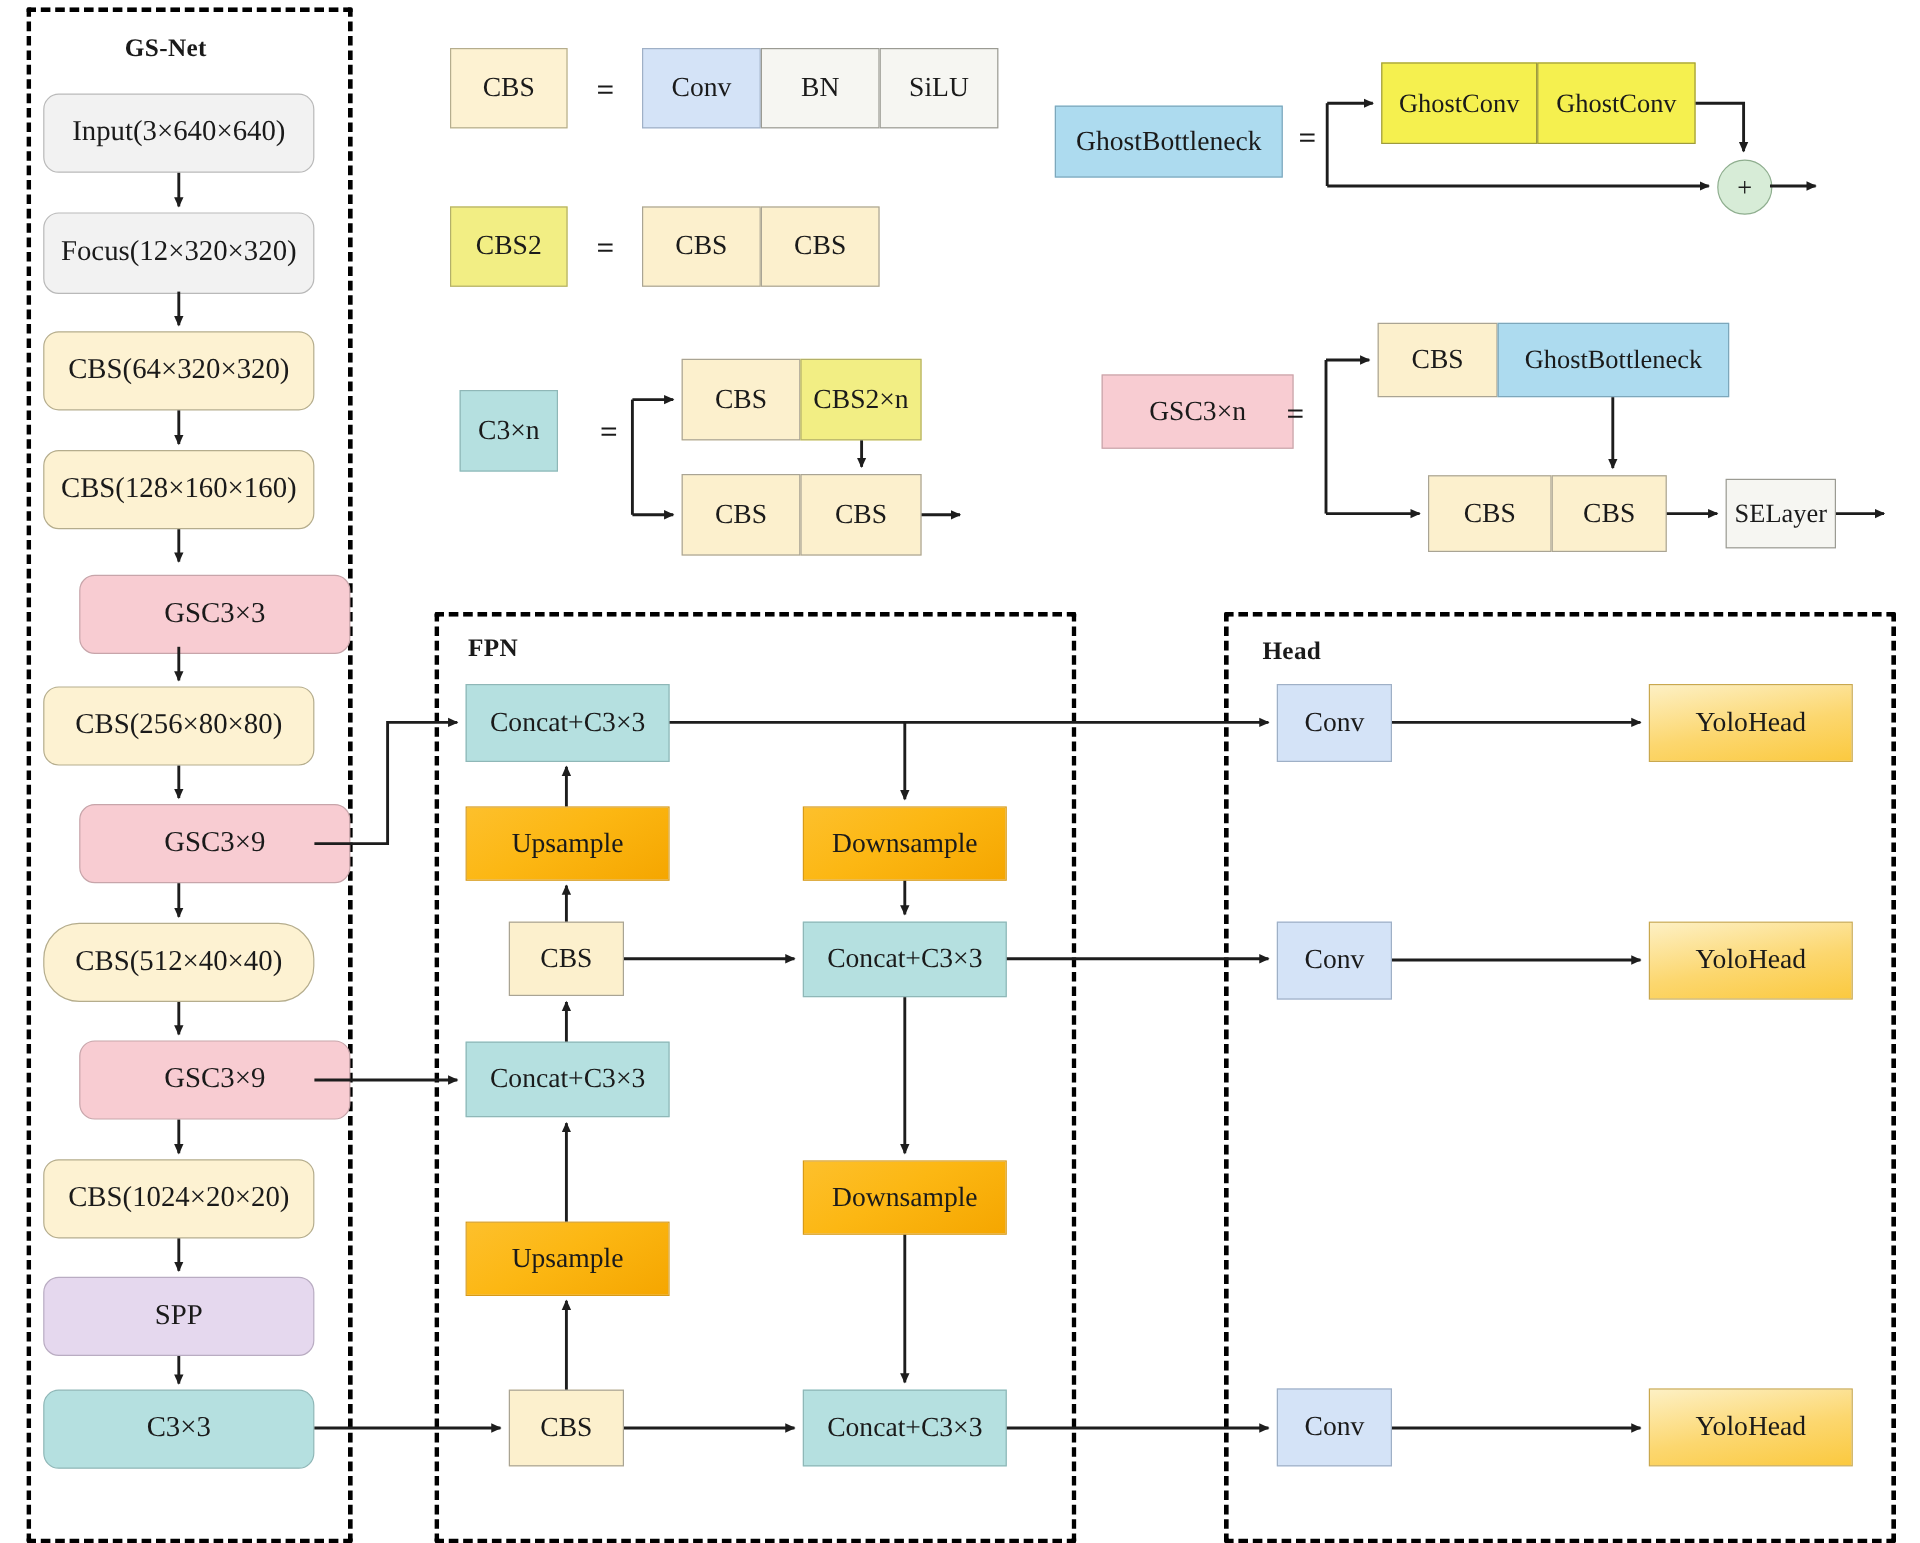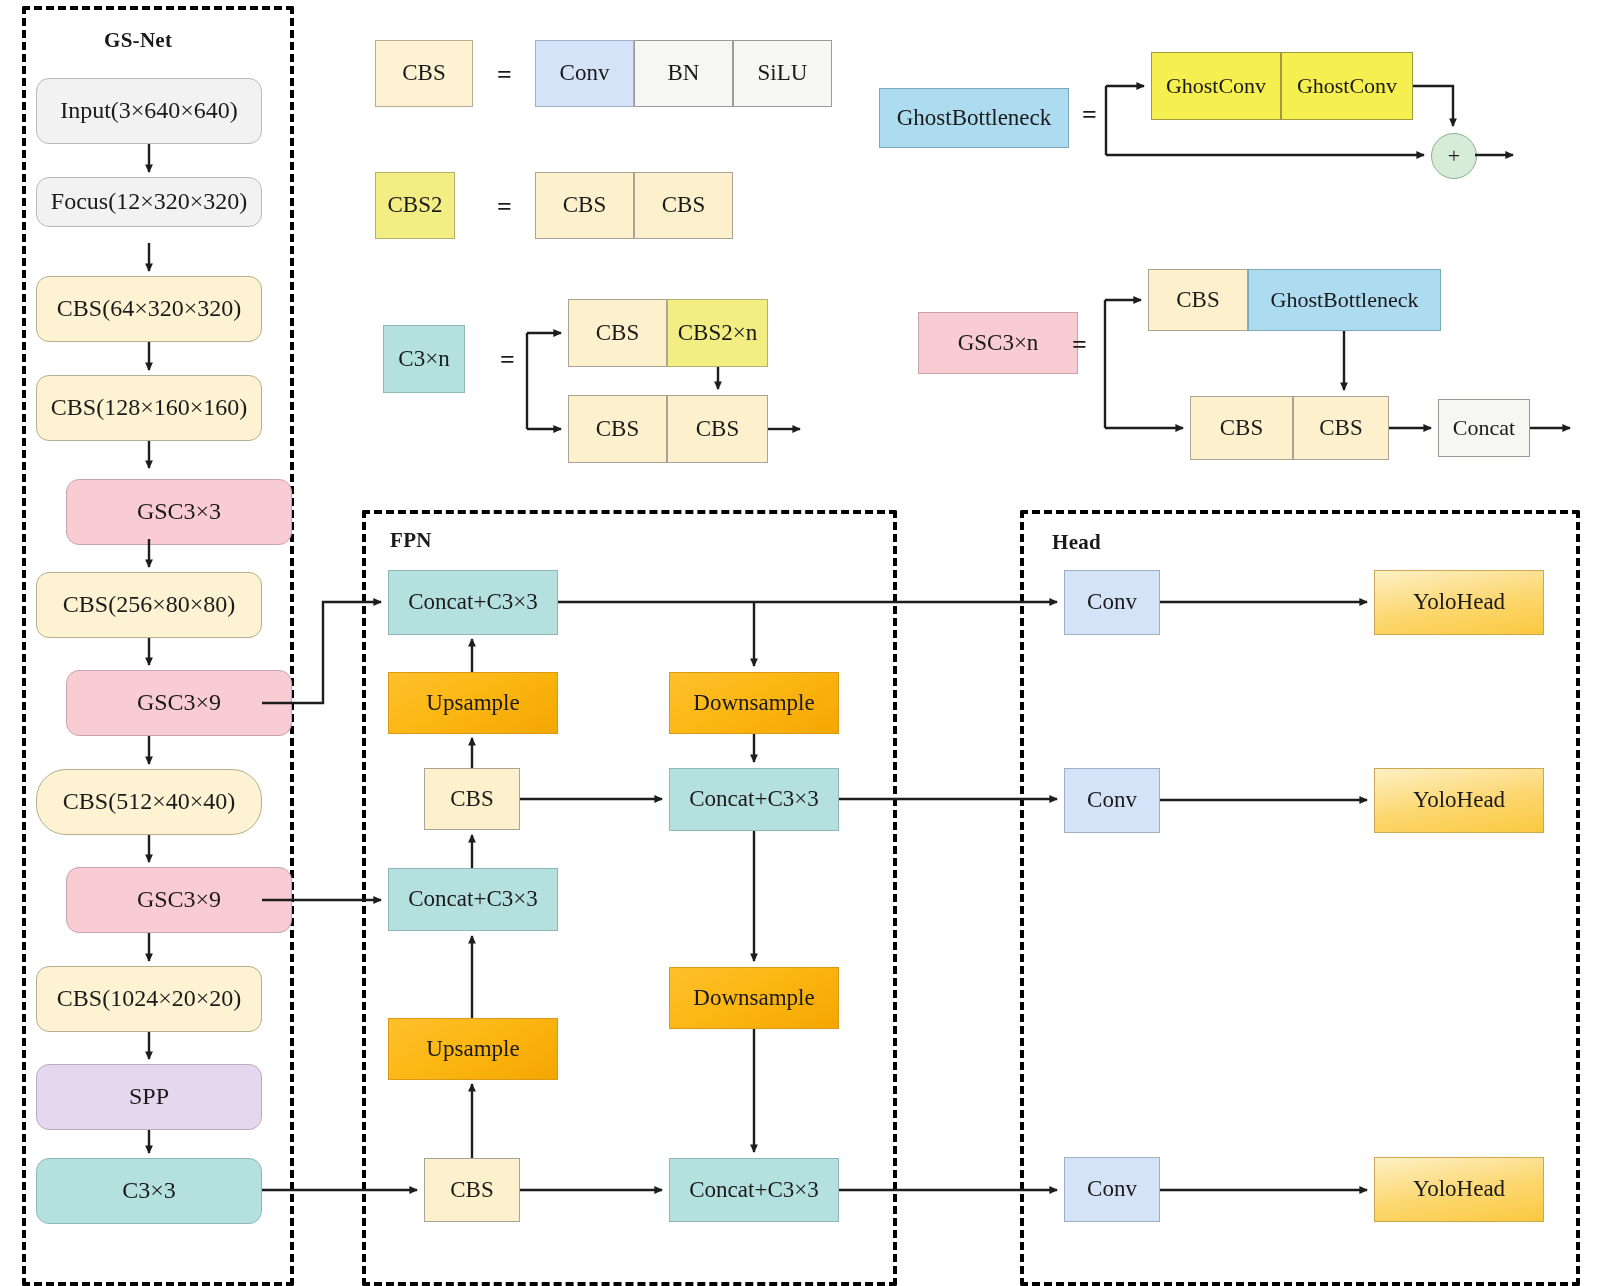--- a/index.html
+++ b/index.html
@@ -66,21 +66,21 @@
 
   <div class="region" style="left:362px;top:510px;width:535px;height:776px;"></div>
   <div class="region-label" style="left:390px;top:528px;">FPN</div>
 
   <div class="region" style="left:1020px;top:510px;width:560px;height:776px;"></div>
   <div class="region-label" style="left:1052px;top:530px;">Head</div>
 
   <div class="node rbox c-grey" style="left:36px;top:78px;width:226px;height:66px;font-size:24px;">
       <span>Input(3×640×640)</span>
     </div>
-  <div class="node rbox c-grey" style="left:36px;top:177px;width:226px;height:50px;font-size:24px;">
+  <div class="node rbox c-grey" style="left:36px;top:177px;width:226px;height:68px;font-size:24px;">
       <span>Focus(12×320×320)</span>
     </div>
   <div class="node rbox c-cream" style="left:36px;top:276px;width:226px;height:66px;font-size:24px;">
       <span>CBS(64×320×320)</span>
     </div>
   <div class="node rbox c-cream" style="left:36px;top:375px;width:226px;height:66px;font-size:24px;">
       <span>CBS(128×160×160)</span>
     </div>
   <div class="node rbox c-pink" style="left:36px;top:479px;width:226px;height:66px;font-size:24px;">
       <span>GSC3×3</span>
@@ -114,21 +114,21 @@
   <div class="node sbox c-blue" style="left:535px;top:40px;width:99px;height:67px;font-size:23px;">
       <span>Conv</span>
     </div>
   <div class="node sbox c-white" style="left:634px;top:40px;width:99px;height:67px;font-size:23px;">
       <span>BN</span>
     </div>
   <div class="node sbox c-white" style="left:733px;top:40px;width:99px;height:67px;font-size:23px;">
       <span>SiLU</span>
     </div>
 
-  <div class="node sbox c-yellow" style="left:375px;top:172px;width:80px;height:67px;font-size:23px;">
+  <div class="node sbox c-yellow" style="left:375px;top:172px;width:98px;height:67px;font-size:23px;">
       <span>CBS2</span>
     </div>
   <div class="eq" style="left:497px;top:192px;">=</div>
   <div class="node sbox c-cream2" style="left:535px;top:172px;width:99px;height:67px;font-size:23px;">
       <span>CBS</span>
     </div>
   <div class="node sbox c-cream2" style="left:634px;top:172px;width:99px;height:67px;font-size:23px;">
       <span>CBS</span>
     </div>
 
@@ -173,21 +173,21 @@
   <div class="node sbox c-ghostblue" style="left:1248px;top:269px;width:193px;height:62px;font-size:22px;">
       <span>GhostBottleneck</span>
     </div>
   <div class="node sbox c-cream2" style="left:1190px;top:396px;width:103px;height:64px;font-size:23px;">
       <span>CBS</span>
     </div>
   <div class="node sbox c-cream2" style="left:1293px;top:396px;width:96px;height:64px;font-size:23px;">
       <span>CBS</span>
     </div>
   <div class="node sbox c-white" style="left:1438px;top:399px;width:92px;height:58px;font-size:22px;">
-      <span>Concat</span>
+      <span>SELayer</span>
     </div>
 
   <div class="node sbox c-teal" style="left:388px;top:570px;width:170px;height:65px;font-size:23px;">
       <span>Concat+C3×3</span>
     </div>
   <div class="node c-orange" style="left:388px;top:672px;width:170px;height:62px;font-size:23px;">
       <span>Upsample</span>
     </div>
   <div class="node sbox c-cream2" style="left:424px;top:768px;width:96px;height:62px;font-size:23px;">
       <span>CBS</span>

